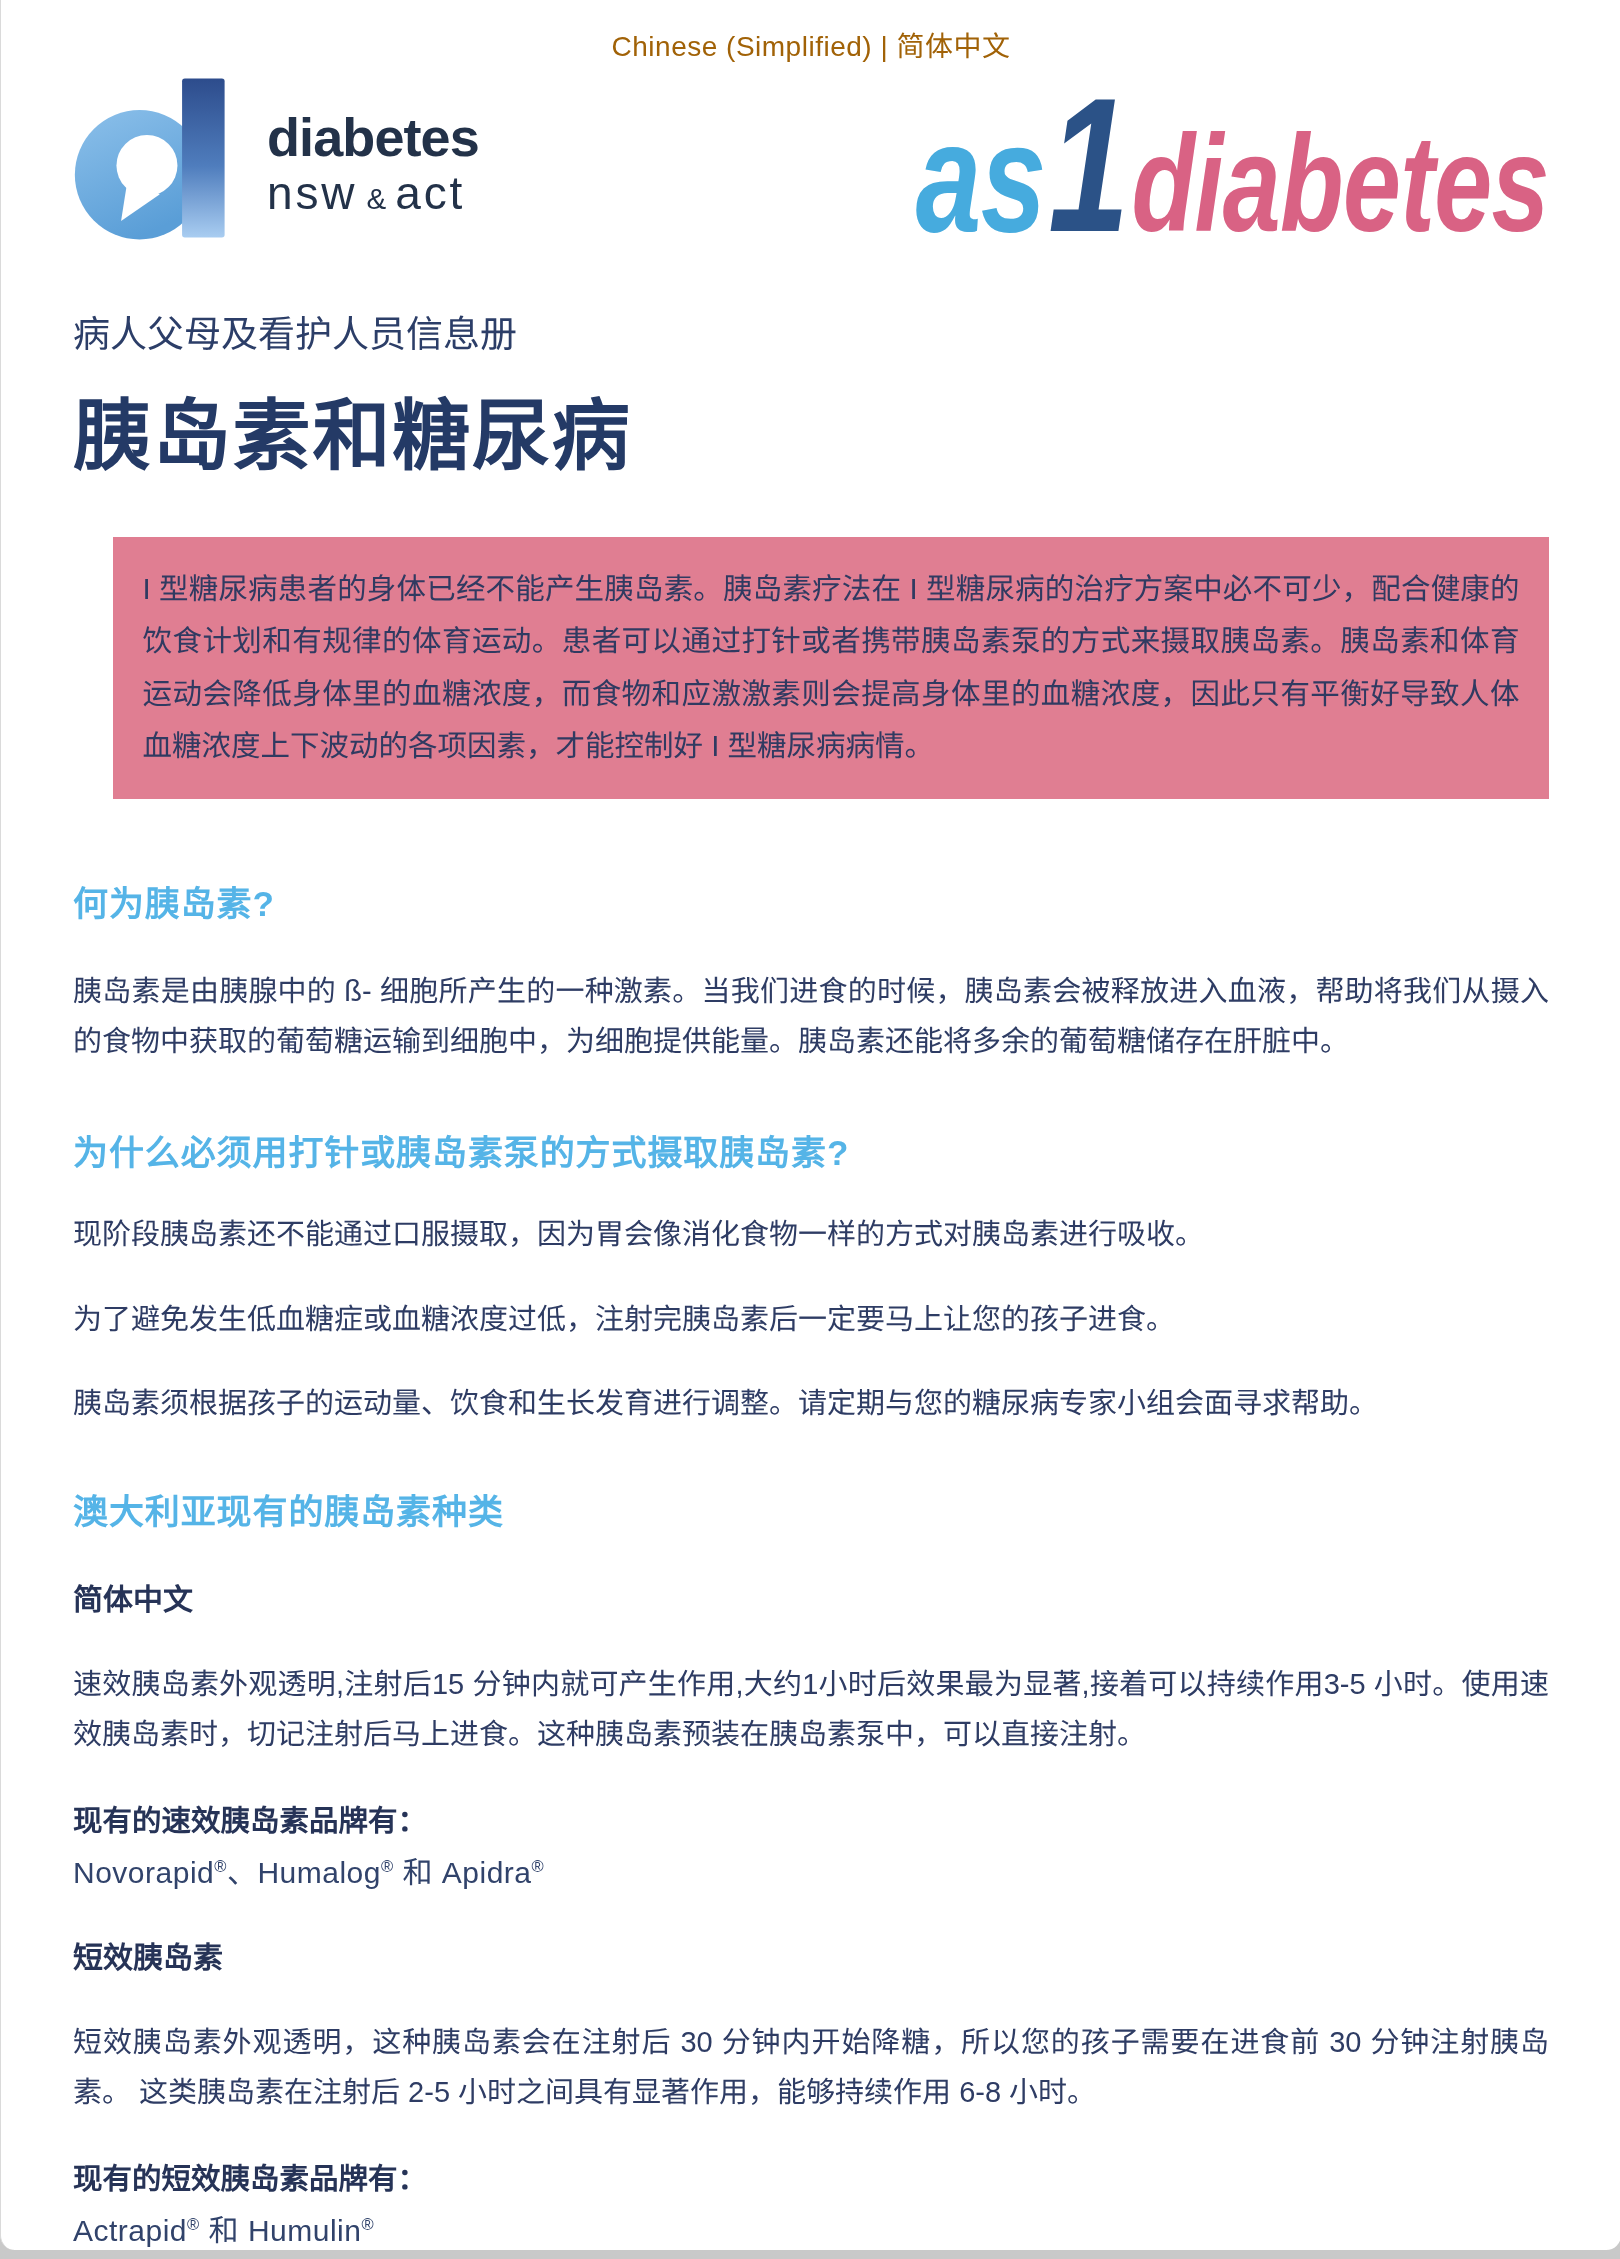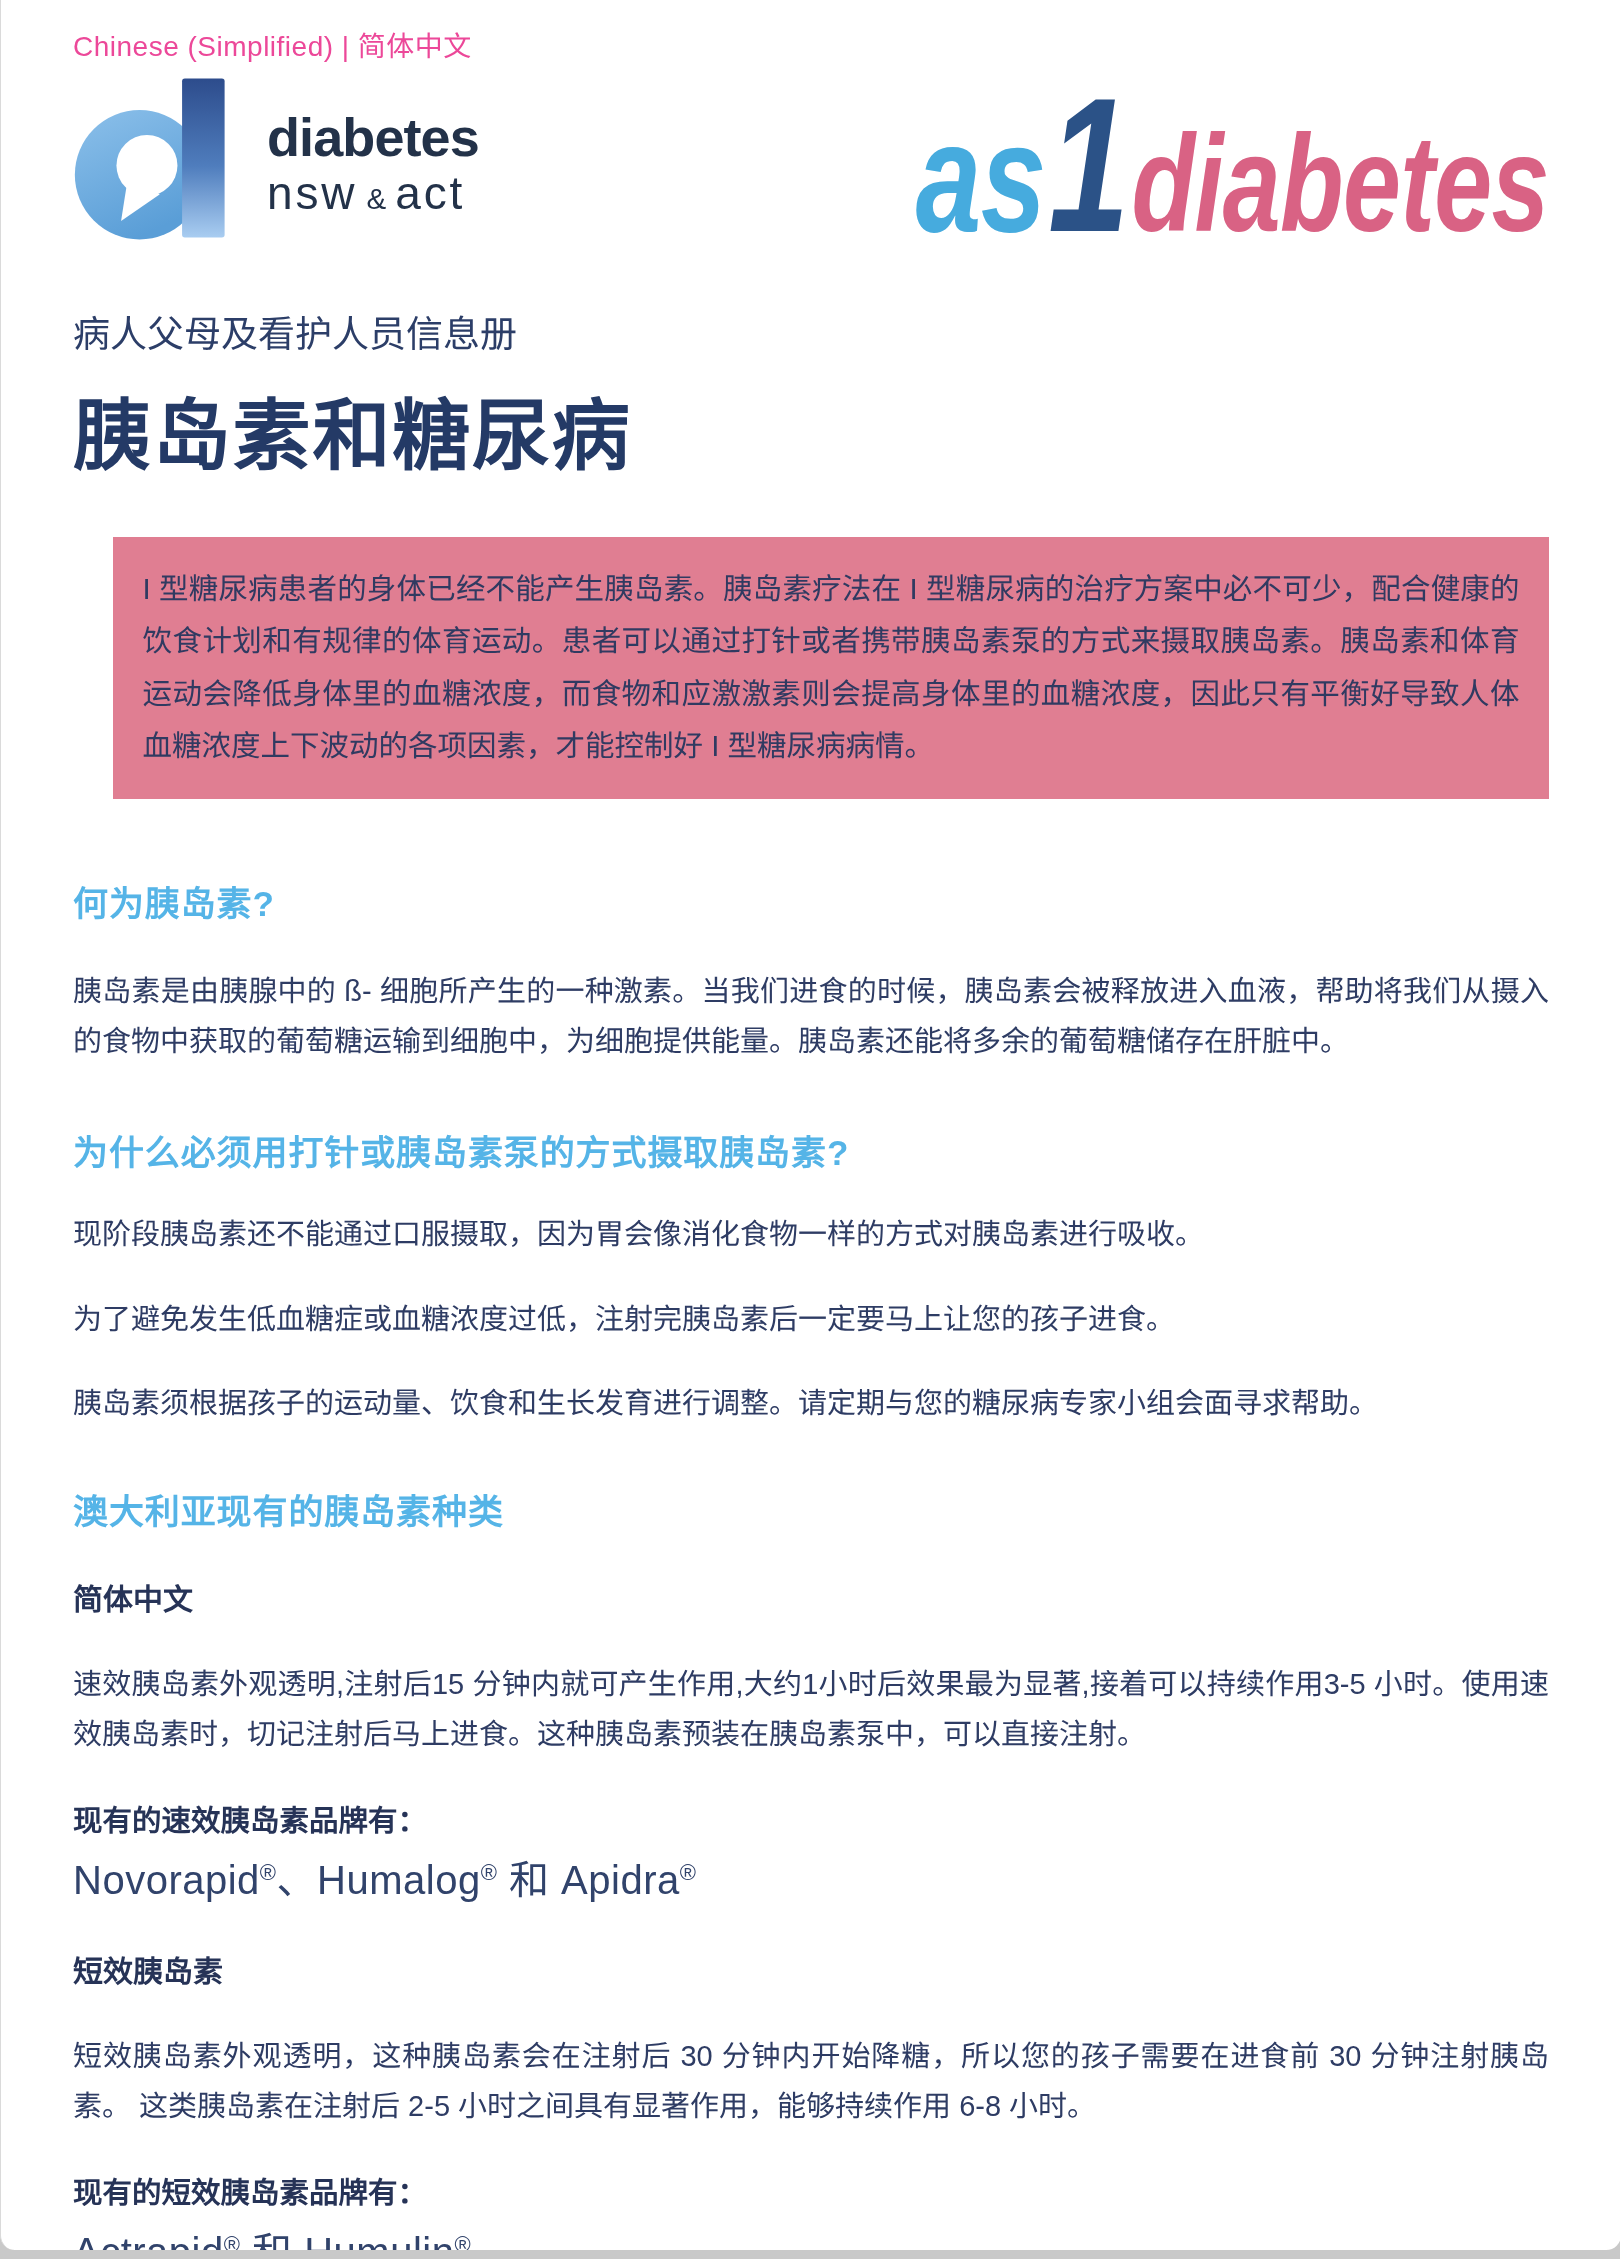--- a/index.html
+++ b/index.html
@@ -18,22 +18,22 @@
     padding:0 72px;
     overflow:hidden;
   }
   .bottom-edge {
     position:absolute; left:0; bottom:0; width:1621px; height:9.2px;
     background:#c9c9c9;
   }
   
   .lang-row {
     margin-top:24px;
-    text-align:left;
-    font-size:28px; font-weight:300; color:#ec4899; letter-spacing:0.5px;
+    text-align:center;
+    font-size:28px; font-weight:300; color:#a16207; letter-spacing:0.5px;
   }
   .logo-row {
     margin-top:9.2px;
     display:flex; justify-content:space-between; align-items:flex-start;
     height:185px;
   }
   .brand-left { display:flex; align-items:flex-start; gap:35px; }
   .brand-left-text { margin-top:37px; color:#233249; }
   .wordmark { font-size:54px; font-weight:700; letter-spacing:-0.9px; line-height:1; }
   .regionline { margin-top:6px; font-size:46px; font-weight:400; letter-spacing:2.8px; line-height:1; }
@@ -74,21 +74,21 @@
   .type-name {
     margin-top:41px;
     font-size:30px; font-weight:800; color:#263357;
   }
   .brands-label {
     margin-top:37px;
     font-size:29.5px; font-weight:700; color:#263357;
   }
   .brands-line {
     margin-top:9.2px;
-    font-size:40px; font-weight:300; color:#31436b; letter-spacing:0.5px;
+    font-size:30px; font-weight:300; color:#31436b; letter-spacing:0.5px;
   }
   .brands-line sup { font-size:.55em; }
 </style>
 </head>
 <body>
 
 <div class="page">
 
   <div class="lang-row">Chinese (Simplified) | 简体中文</div>
 

